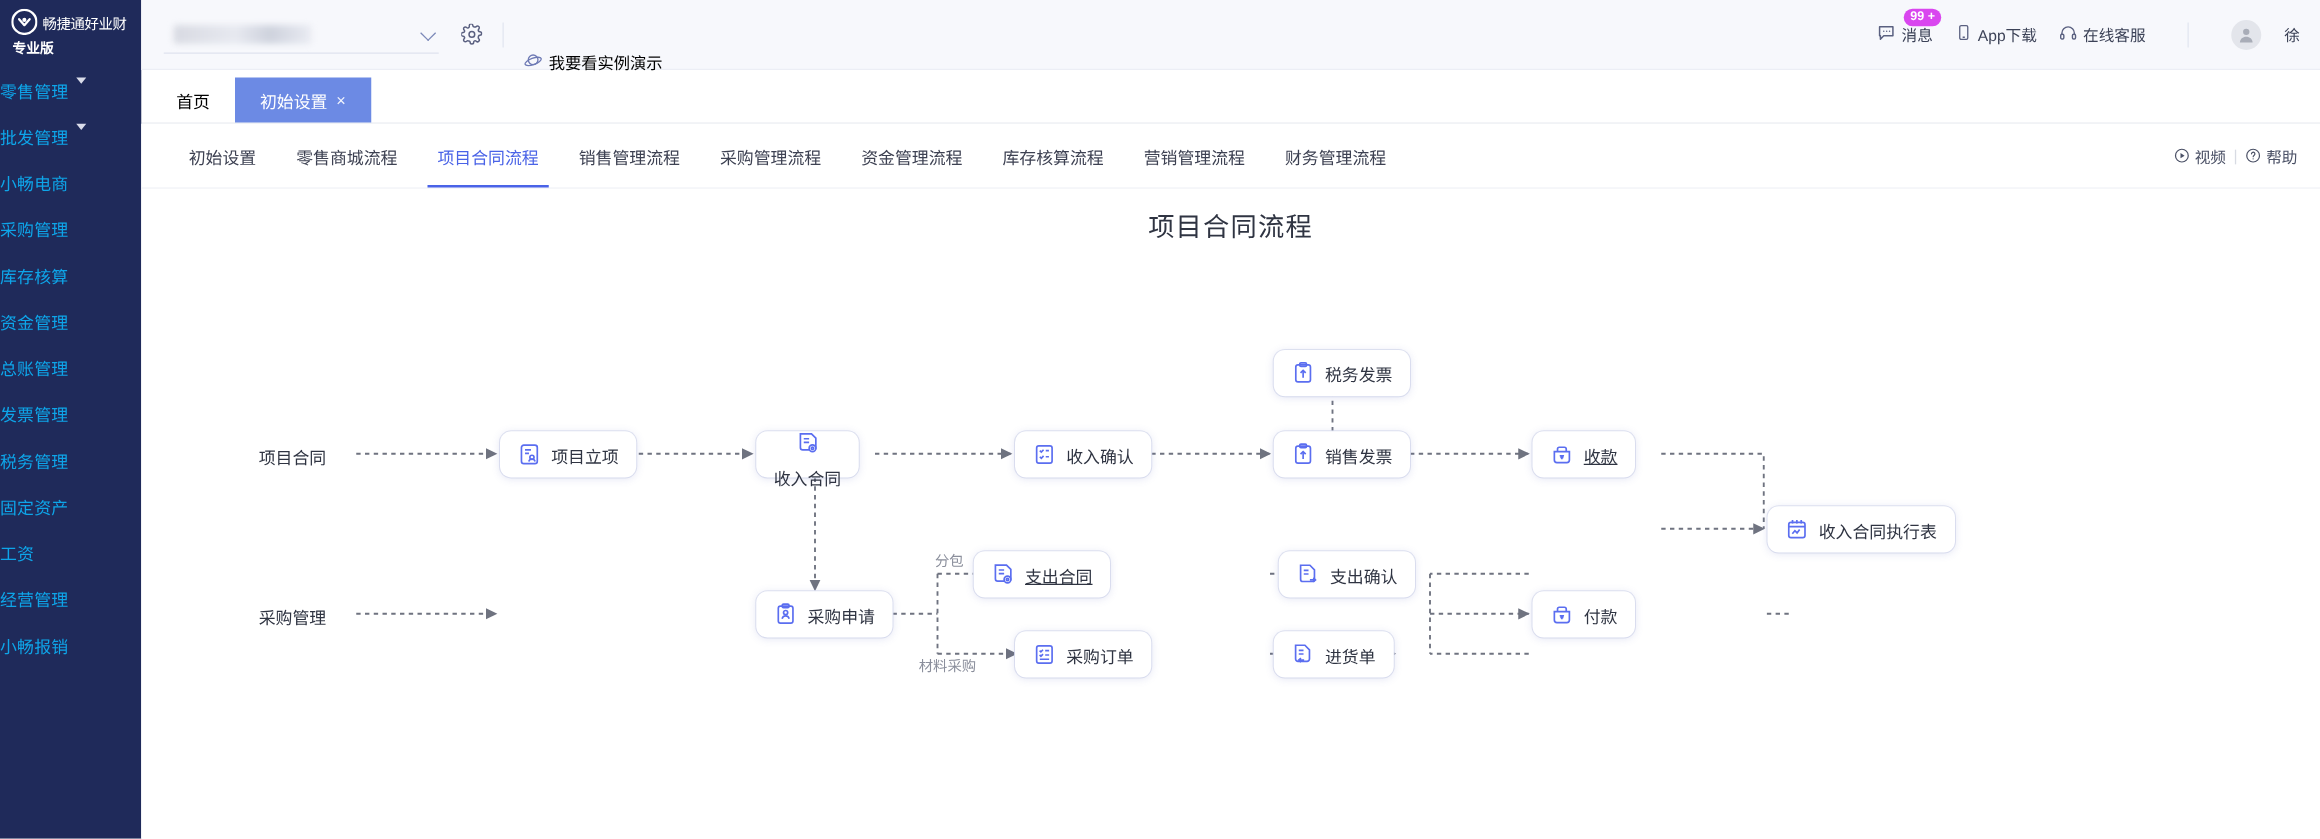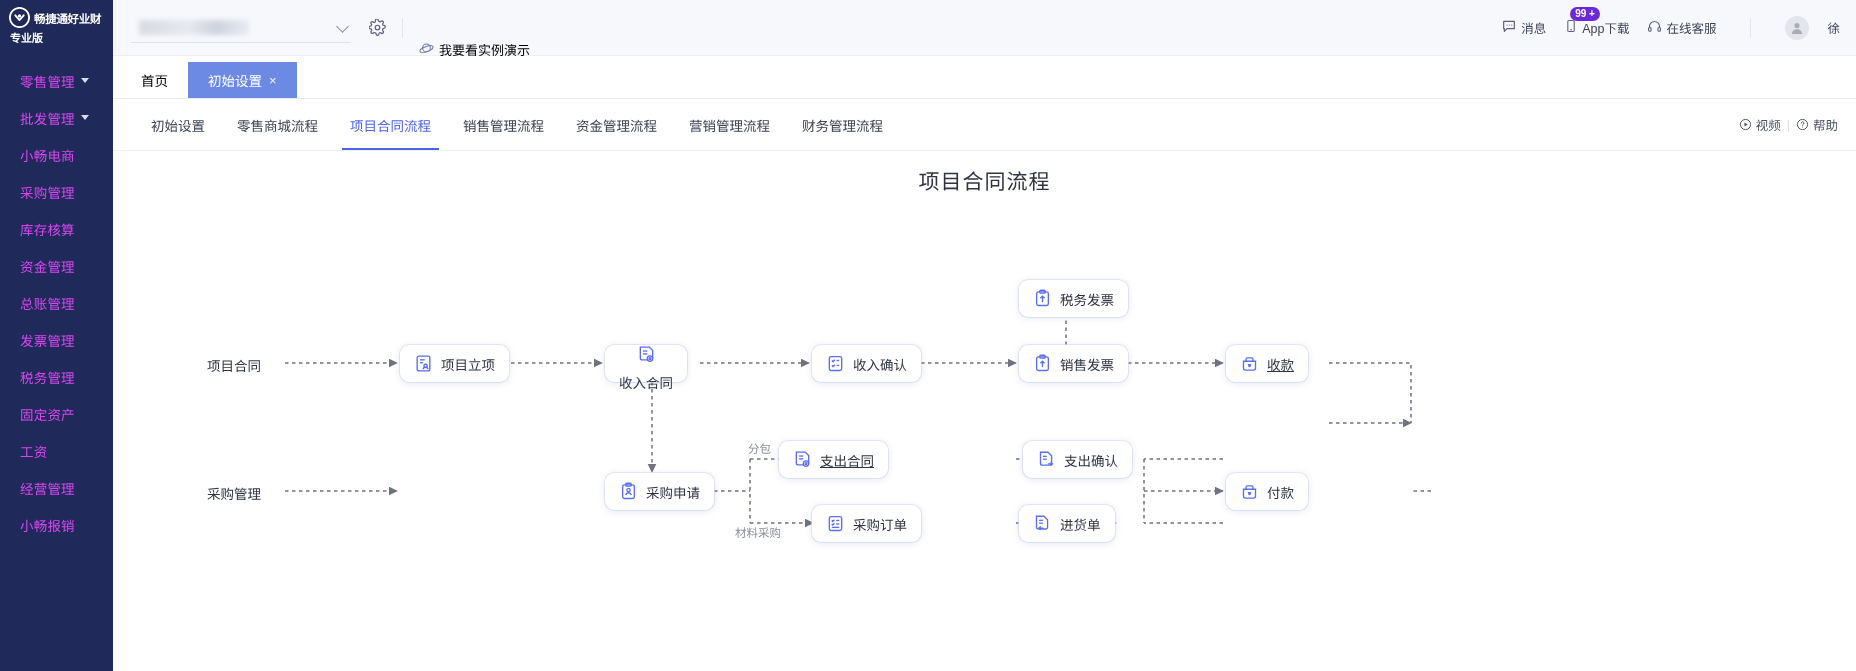--- a/index.html
+++ b/index.html
@@ -17,29 +17,29 @@
     position: relative; overflow: hidden;
   }
   .brand { height: 56px; padding: 7px 0 0 9px; position: relative; }
   .brand-row { display: flex; align-items: center; gap: 4px; }
   .logo-mark {
     width: 21px; height: 21px; flex: 0 0 21px; position: relative;
   }
   .logo-mark svg { display: block; }
   .brand-name {
     color: #ffffff; font-size: 11.5px; letter-spacing: -0.3px; white-space: nowrap;
-    font-weight: 700;
+    font-weight: 400;
   }
   .brand-sub {
     color: #ffffff; font-size: 11px; font-weight: 600; margin-top: 1px; padding-left: 1px;
   }
   .nav { margin-top: 6px; }
   .nav-item {
-    height: 37px; display: flex; align-items: center; padding-left: 20px;
-    color: #d946ef; font-size: 13.5px; white-space: nowrap; cursor: pointer;
+    height: 37px; display: flex; align-items: flex-start; 
+    color: #0ea5e9; font-size: 13.5px; white-space: nowrap; cursor: pointer;
     letter-spacing: 0.2px;
   }
   .nav-item .caret {
     margin-left: 6px; width: 0; height: 0;
     border-left: 4.5px solid transparent; border-right: 4.5px solid transparent;
     border-top: 5px solid #d9dcea;
   }
 
   
   .main { flex: 1 1 auto; height: 671px; display: flex; flex-direction: column; min-width: 0; }
@@ -74,23 +74,23 @@
   }
   .topbar-right {
     margin-left: auto; display: flex; align-items: center; gap: 18px;
     padding-right: 2px;
   }
   .tb-item {
     display: flex; align-items: center; gap: 4px; color: #3c4257; font-size: 12.5px;
     cursor: pointer; position: relative; white-space: nowrap;
   }
   .badge {
-    position: absolute; top: -11px; left: 22px; background: #6d28d9; color: #fff;
+    position: absolute; top: -11px; left: 22px; background: #d946ef; color: #fff;
     font-size: 10px; font-weight: 700; border-radius: 9px; padding: 1px 5px;
-    line-height: 12px; white-space: nowrap; margin-left: 47px;
+    line-height: 12px; white-space: nowrap;
   }
   .avatar {
     width: 24px; height: 24px; border-radius: 50%; background: #e3e5eb;
     display: flex; align-items: center; justify-content: center;
   }
   .user-name { color: #3c4257; font-size: 12.5px; white-space: nowrap; }
 
   
   .tabstrip {
     height: 43px; background: #ffffff; display: flex; align-items: flex-end;
@@ -295,21 +295,27 @@
       <div class="subnav-item">
         <span>零售商城流程</span>
       </div>
       <div class="subnav-item active">
         <span>项目合同流程</span>
       </div>
       <div class="subnav-item">
         <span>销售管理流程</span>
       </div>
       <div class="subnav-item">
+        <span>采购管理流程</span>
+      </div>
+      <div class="subnav-item">
         <span>资金管理流程</span>
+      </div>
+      <div class="subnav-item">
+        <span>库存核算流程</span>
       </div>
       <div class="subnav-item">
         <span>营销管理流程</span>
       </div>
       <div class="subnav-item">
         <span>财务管理流程</span>
       </div>
 
       <div class="subnav-right">
         <span class="lnk">
@@ -463,20 +469,33 @@
         <span class="ico">
           <svg width="19" height="19" viewBox="0 0 24 24" fill="none" stroke="#5b6ef0" stroke-width="1.7">
             <path d="M4.4 9.2h15.2v8.6a2.6 2.6 0 01-2.6 2.6H7a2.6 2.6 0 01-2.6-2.6z"></path>
             <path d="M7.6 9.2V6.6a1.8 1.8 0 011.8-1.8h5.2a1.8 1.8 0 011.8 1.8v2.6"></path>
             <path d="M9.8 13.4h4.4M12 13.4v3.4M10.4 15.1h3.2"></path>
           </svg>
         </span>
         <span>收款</span>
       </div>
 
+      <div class="node" style="left:1301px; top:254px;">
+        <span class="ico">
+          <svg width="19" height="19" viewBox="0 0 24 24" fill="none" stroke="#5b6ef0" stroke-width="1.7">
+            <rect x="3.8" y="5" width="16.4" height="15.4" rx="2.2"></rect>
+            <line x1="3.8" y1="9.2" x2="20.2" y2="9.2"></line>
+            <line x1="7.6" y1="2.6" x2="7.6" y2="6"></line>
+            <line x1="12" y1="2.6" x2="12" y2="6"></line>
+            <line x1="16.4" y1="2.6" x2="16.4" y2="6"></line>
+            <path d="M7.4 16.4l2.6-3 2.2 2.2 2.6-3.4"></path>
+          </svg>
+        </span>
+        <span>收入合同执行表</span>
+      </div>
 
       <div class="node" style="left:492px; top:322px;">
         <span class="ico">
           <svg width="19" height="19" viewBox="0 0 24 24" fill="none" stroke="#5b6ef0" stroke-width="1.7">
             <rect x="4.6" y="3.6" width="14.8" height="17.2" rx="2.2"></rect>
             <rect x="8.6" y="1.6" width="6.8" height="3.6" rx="1.2"></rect>
             <circle cx="12" cy="10.2" r="2.1"></circle>
             <path d="M8.4 16.4c.6-1.9 2-2.8 3.6-2.8s3 .9 3.6 2.8"></path>
           </svg>
         </span>

